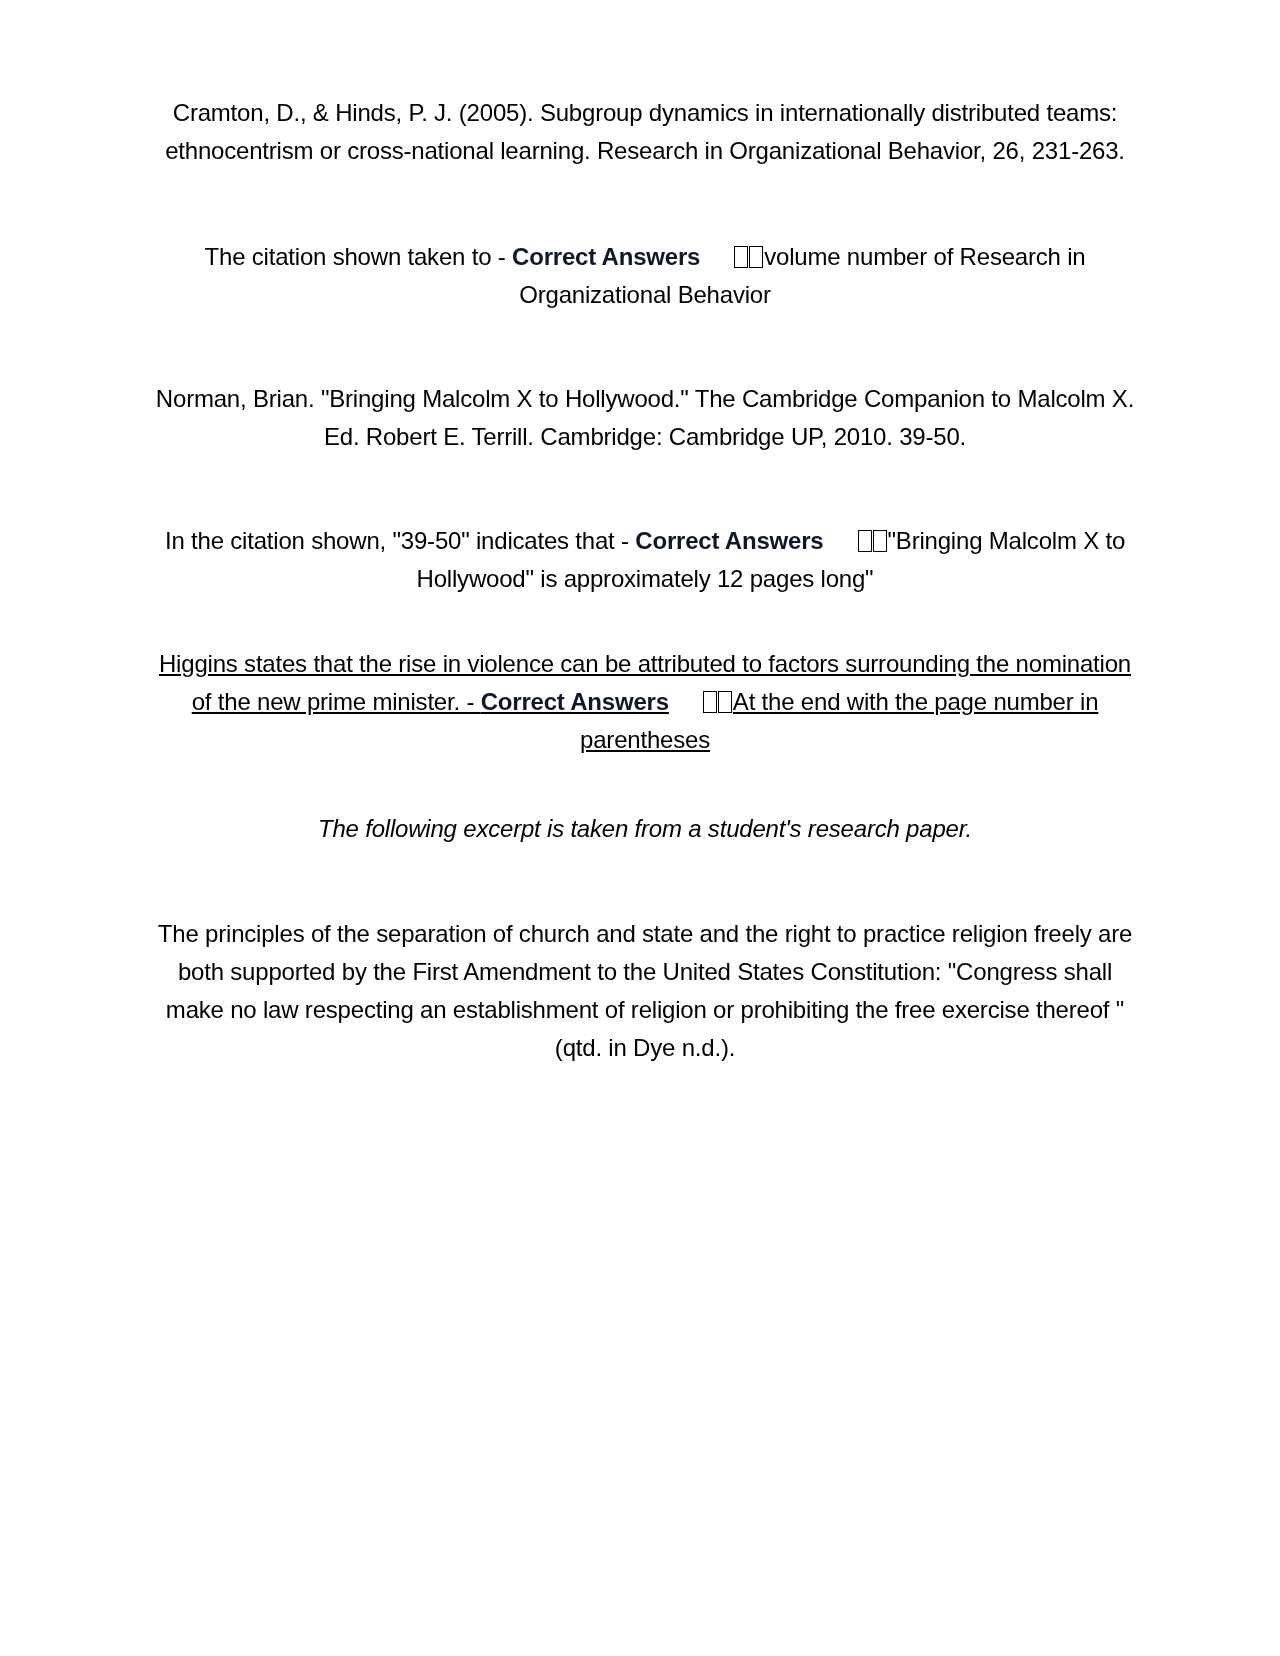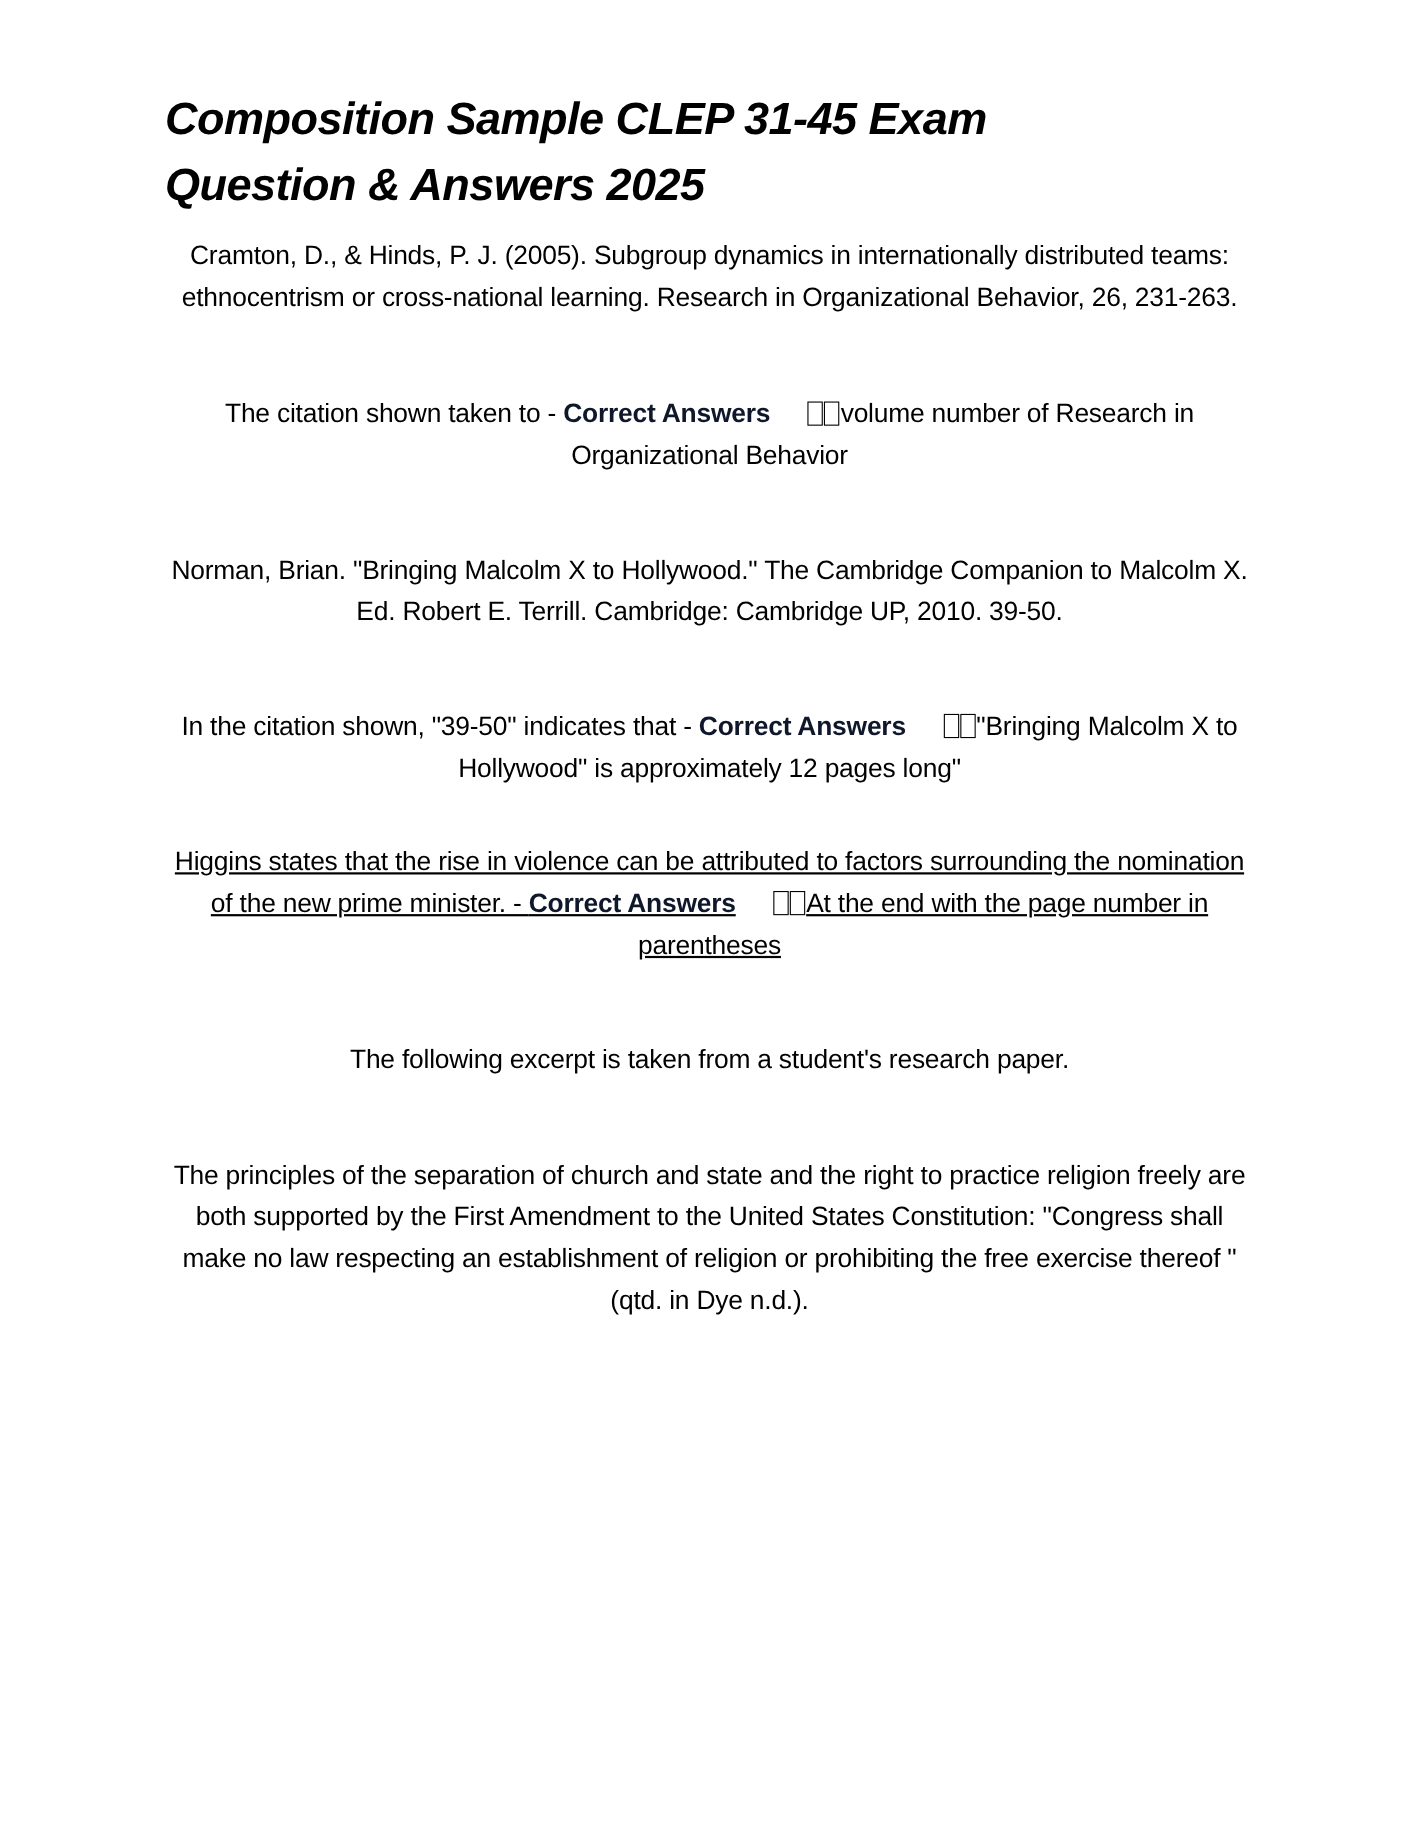--- a/index.html
+++ b/index.html
@@ -8,38 +8,34 @@
     .title { font-size: 41px; font-weight: bold; font-style: italic; line-height: 60px; margin: 0; letter-spacing: -0.5px; }
     .para { font-size: 24px; line-height: 38px; margin: 0; letter-spacing: -0.2px; text-align: center; }
     .ca { color: #0f172a; font-weight: bold; }
     .boxes { display: inline-block; margin-left: 34px; }
     .box { display: inline-block; width: 14px; height: 22px; border: 1.5px solid #000; vertical-align: -3px; margin-right: 1px; box-sizing: border-box; }
   </style>
 </head>
 <body>
 
 <div class="page">
-  <h1 class="title">
-    <span>Composition Sample CLEP 31-45 Exam</span><br>
-    <span>Question &amp; Answers 2025</span>
-  </h1>
 
   <p class="para" style="margin-top:16px;">Cramton, D., &amp; Hinds, P. J. (2005). Subgroup dynamics in internationally distributed teams: ethnocentrism or cross-national learning. Research in Organizational Behavior, 26, 231-263.</p>
 
   <p class="para" style="margin-top:68px;">
     <span>The citation shown taken to - </span><span class="ca">Correct Answers</span><span class="boxes"><span class="box"></span><span class="box"></span></span><span>volume number of Research in Organizational Behavior</span>
   </p>
 
   <p class="para" style="margin-top:66px;">Norman, Brian. "Bringing Malcolm X to Hollywood." The Cambridge Companion to Malcolm X. Ed. Robert E. Terrill. Cambridge: Cambridge UP, 2010. 39-50.</p>
 
   <p class="para" style="margin-top:66px;">
     <span>In the citation shown, "39-50" indicates that - </span><span class="ca">Correct Answers</span><span class="boxes"><span class="box"></span><span class="box"></span></span><span>"Bringing Malcolm X to Hollywood" is approximately 12 pages long"</span>
   </p>
 
 
   <p class="para" style="margin-top:47px;text-decoration:underline;">
     <span>Higgins states that the rise in violence can be attributed to factors surrounding the nomination of the new prime minister. - </span><span class="ca">Correct Answers</span><span class="boxes"><span class="box"></span><span class="box"></span></span><span>At the end with the page number in parentheses</span>
   </p>
 
-  <p class="para" style="margin-top:66px;">The following excerpt is taken from a student's research paper.</p>
+  <p class="para" style="margin-top:51px;font-style:italic;">The following excerpt is taken from a student's research paper.</p>
 
   <p class="para" style="margin-top:67px;">The principles of the separation of church and state and the right to practice religion freely are both supported by the First Amendment to the United States Constitution: "Congress shall make no law respecting an establishment of religion or prohibiting the free exercise thereof " (qtd. in Dye n.d.).</p>
 </div>
 
 </body></html>

